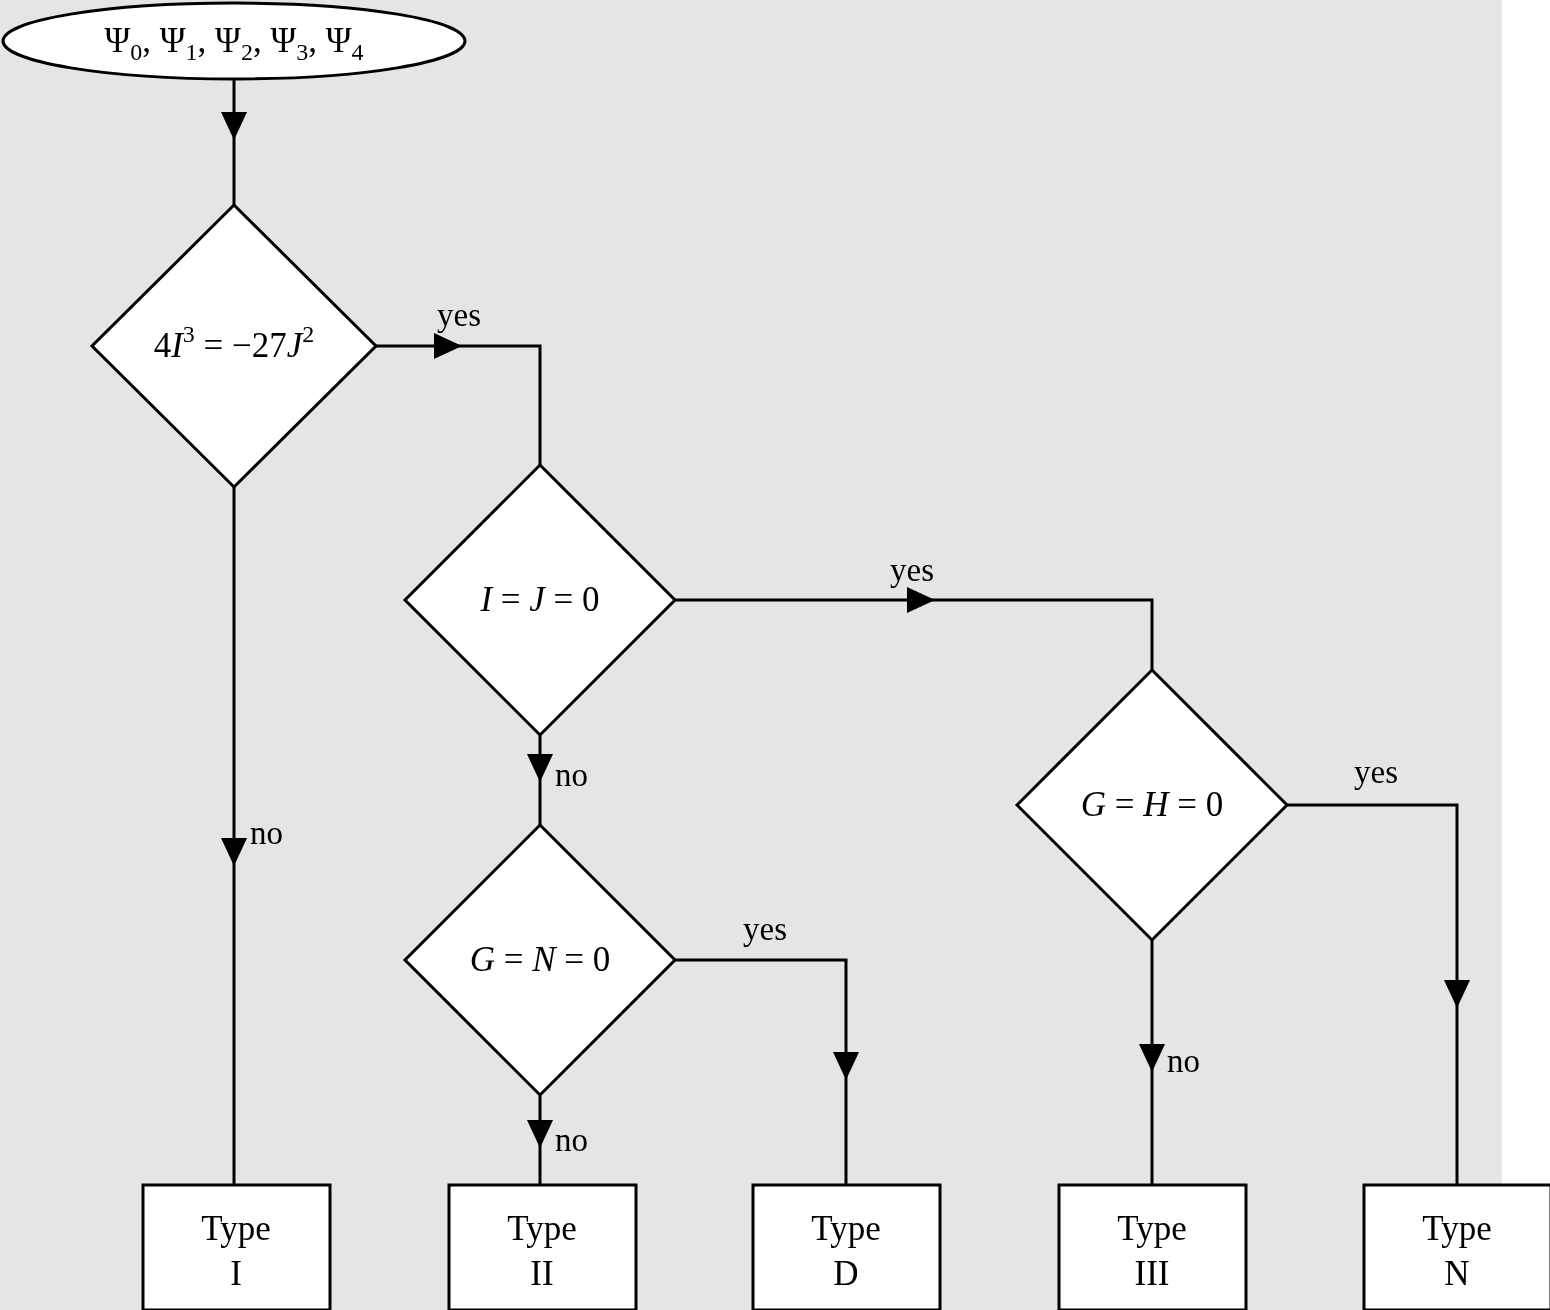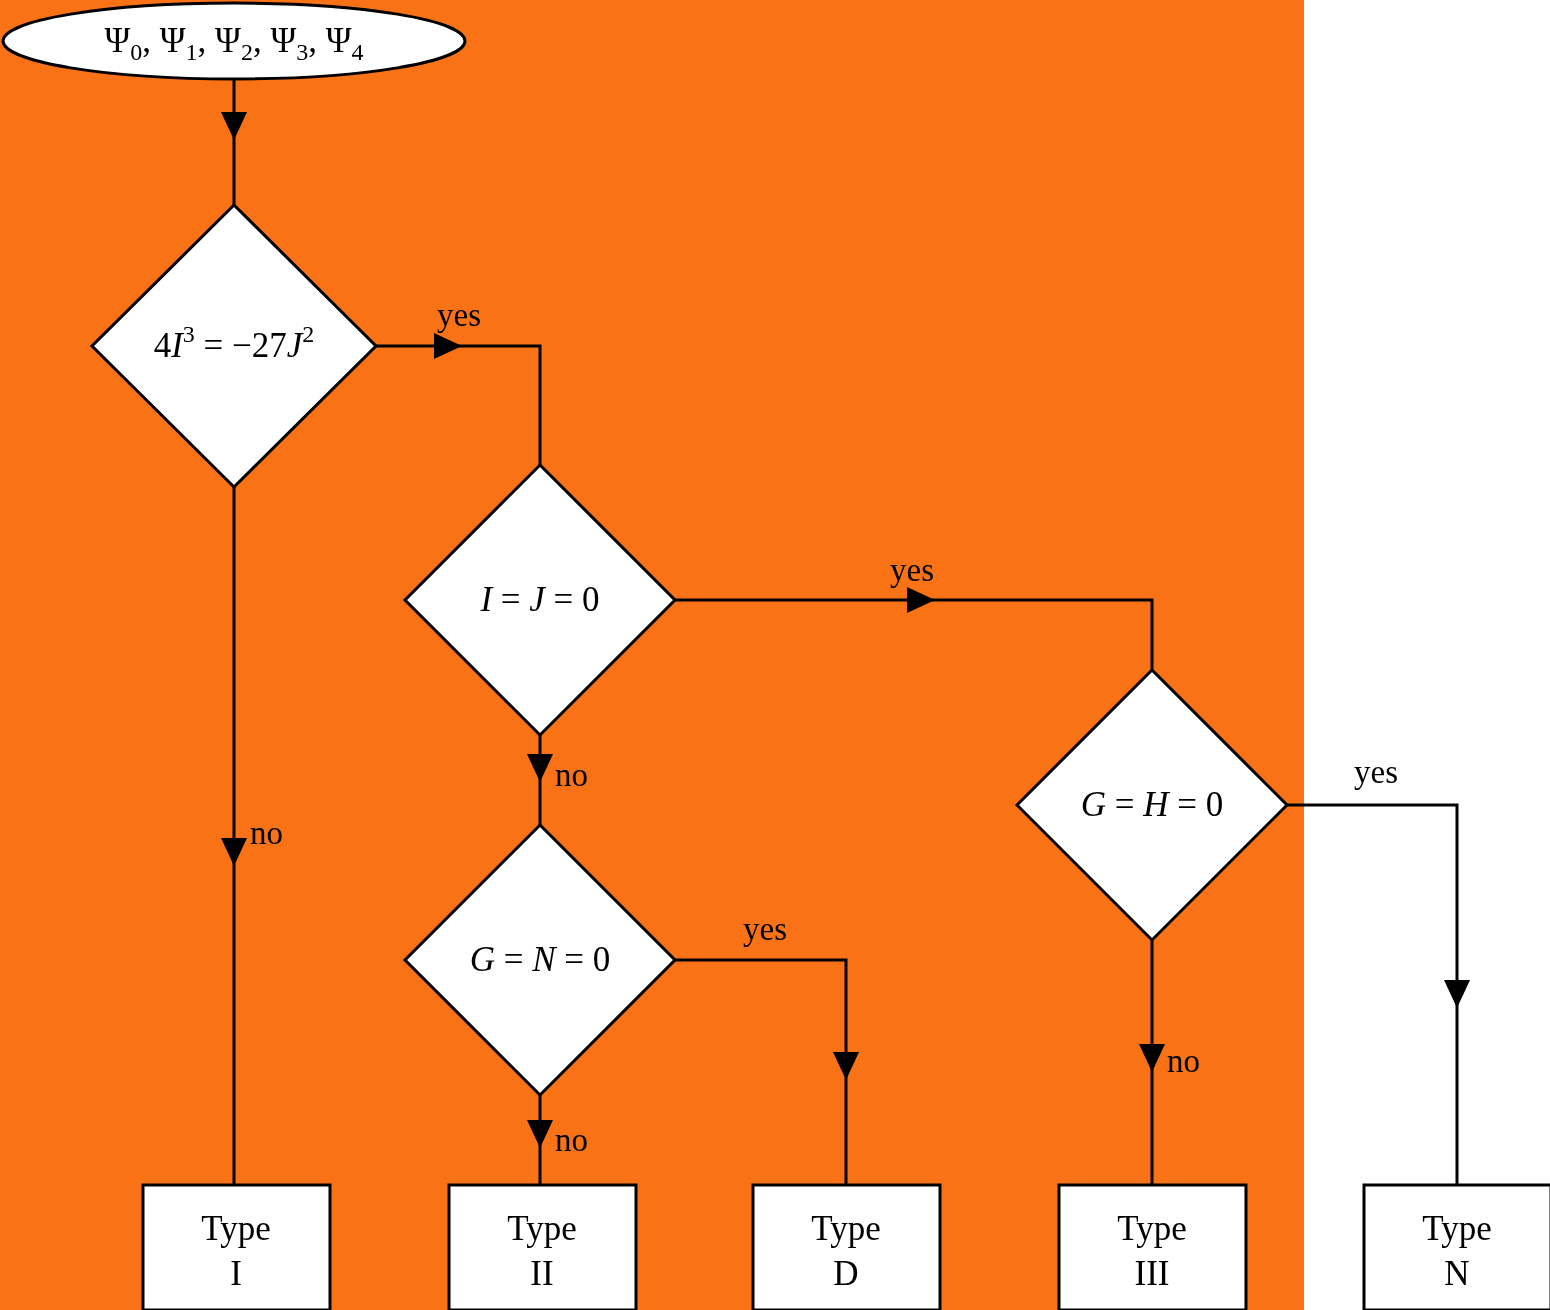--- a/index.html
+++ b/index.html
@@ -8,23 +8,23 @@
     background: #ffffff;
   }
   body {
     width: 1550px;
     height: 1310px;
     overflow: hidden;
     font-family: "Liberation Serif", "DejaVu Serif", serif;
   }
   #flowchart-root {
     position: relative;
-    width: 1304px;
+    width: 1502px;
     height: 1310px;
-    background: #f97316;
+    background: #e5e5e5;
   }
   svg#flow-svg {
     display: block;
     width: 1550px;
     height: 1310px;
   }
   .node-shape {
     fill: #ffffff;
     stroke: #000000;
     stroke-width: 3;

